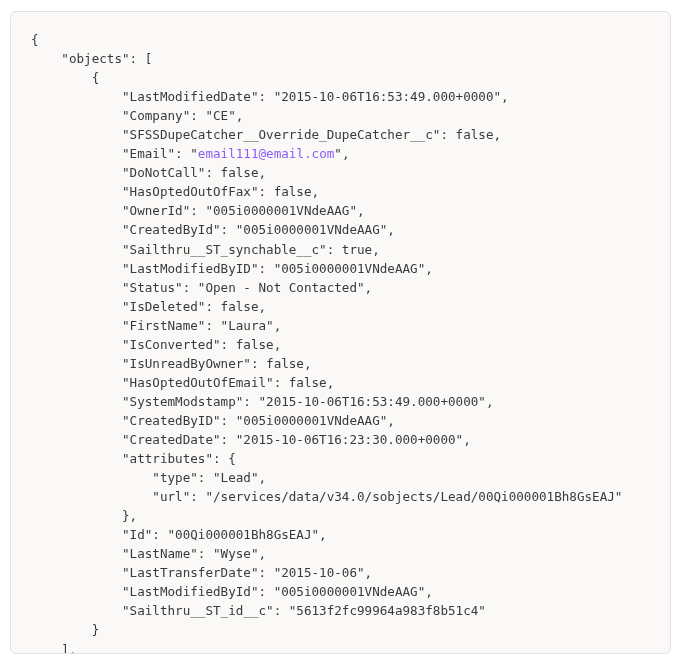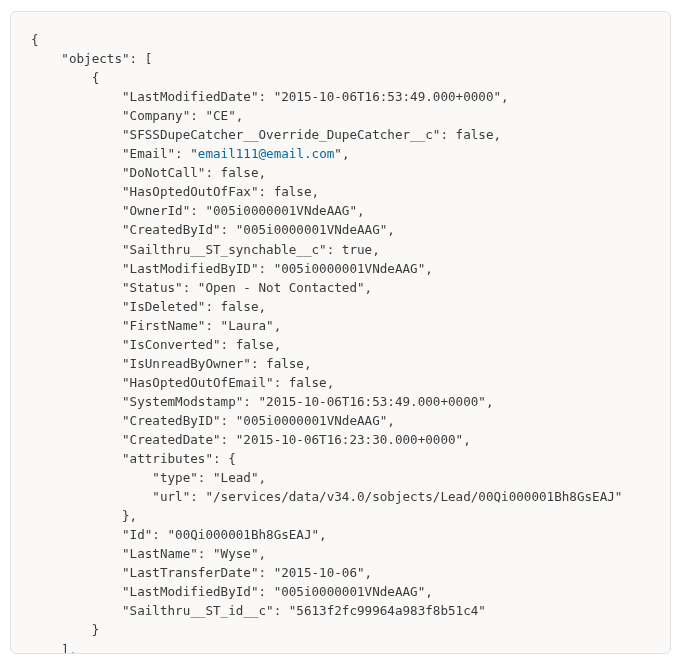--- a/index.html
+++ b/index.html
@@ -38,18 +38,18 @@
   }
   .ln {
     display: block;
     white-space: pre;
     min-height: 19.05px;
   }
   .lnk {
     color: #4a90c2;
   }
 </style>
-<style>.lnk{color:#0369a1;}</style></head>
+<style>.lnk{color:#8b5cf6;}</style></head>
 <body>
 
 <div id="json-card" style="background: rgb(250, 249, 247); border-color: rgb(227, 226, 224);">
   <pre id="code-block" style="color: rgb(58, 58, 58);"><span class="ln">{</span><span class="ln">    "objects": [</span><span class="ln">        {</span><span class="ln">            "LastModifiedDate": "2015-10-06T16:53:49.000+0000",</span><span class="ln">            "Company": "CE",</span><span class="ln">            "SFSSDupeCatcher__Override_DupeCatcher__c": false,</span><span class="ln">            "Email": "<span class="lnk">email111@email.com</span>",</span><span class="ln">            "DoNotCall": false,</span><span class="ln">            "HasOptedOutOfFax": false,</span><span class="ln">            "OwnerId": "005i0000001VNdeAAG",</span><span class="ln">            "CreatedById": "005i0000001VNdeAAG",</span><span class="ln">            "Sailthru__ST_synchable__c": true,</span><span class="ln">            "LastModifiedByID": "005i0000001VNdeAAG",</span><span class="ln">            "Status": "Open - Not Contacted",</span><span class="ln">            "IsDeleted": false,</span><span class="ln">            "FirstName": "Laura",</span><span class="ln">            "IsConverted": false,</span><span class="ln">            "IsUnreadByOwner": false,</span><span class="ln">            "HasOptedOutOfEmail": false,</span><span class="ln">            "SystemModstamp": "2015-10-06T16:53:49.000+0000",</span><span class="ln">            "CreatedByID": "005i0000001VNdeAAG",</span><span class="ln">            "CreatedDate": "2015-10-06T16:23:30.000+0000",</span><span class="ln">            "attributes": {</span><span class="ln">                "type": "Lead",</span><span class="ln">                "url": "/services/data/v34.0/sobjects/Lead/00Qi000001Bh8GsEAJ"</span><span class="ln">            },</span><span class="ln">            "Id": "00Qi000001Bh8GsEAJ",</span><span class="ln">            "LastName": "Wyse",</span><span class="ln">            "LastTransferDate": "2015-10-06",</span><span class="ln">            "LastModifiedById": "005i0000001VNdeAAG",</span><span class="ln">            "Sailthru__ST_id__c": "5613f2fc99964a983f8b51c4"</span><span class="ln">        }</span><span class="ln">    ],</span></pre>
 </div>
 
 </body></html>

